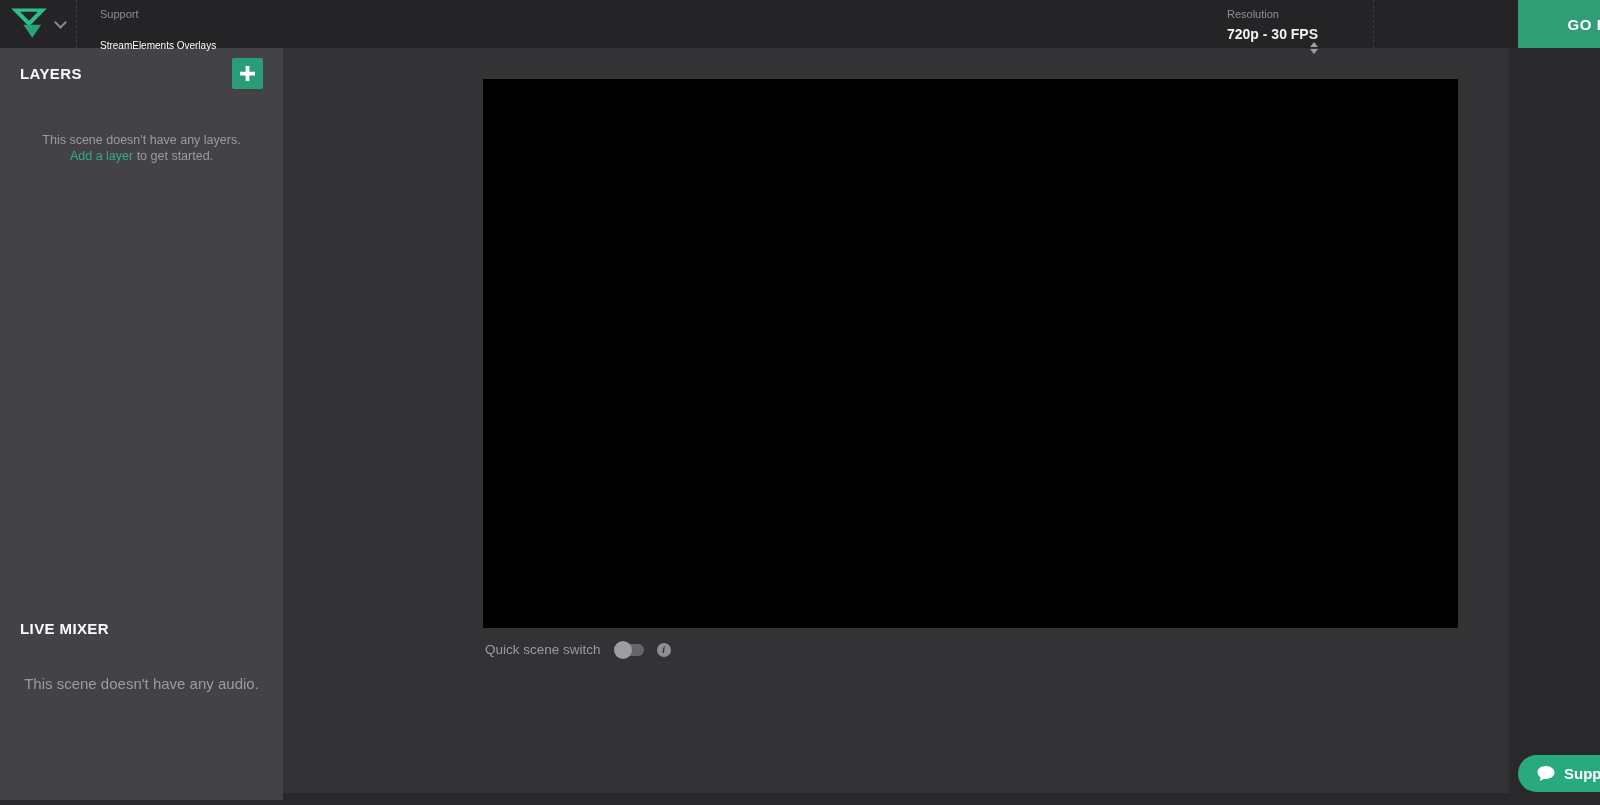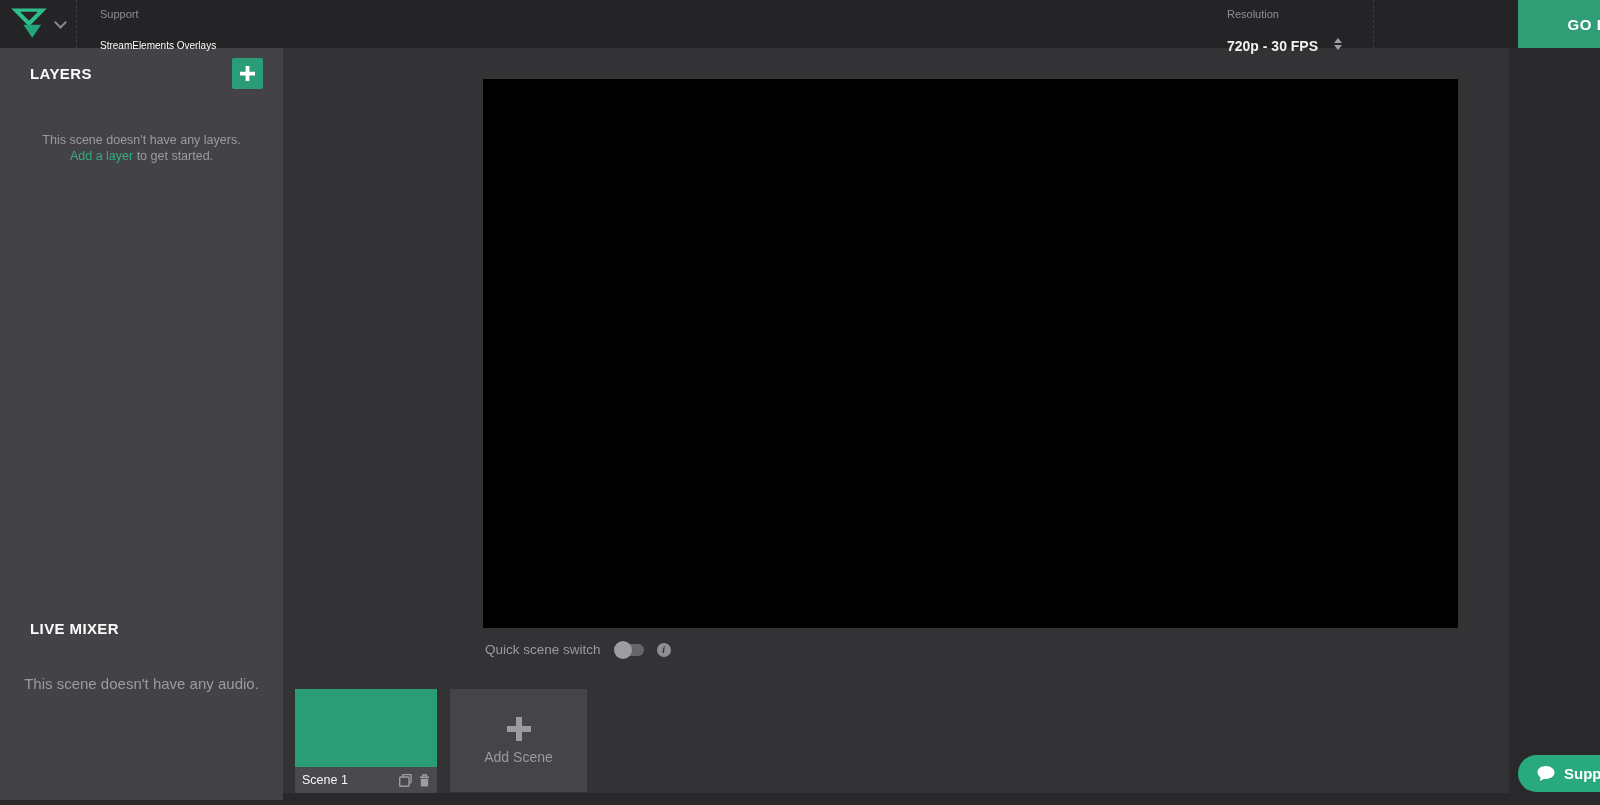--- a/index.html
+++ b/index.html
@@ -15,39 +15,39 @@
   .topbar { position:absolute; left:0; top:0; width:1600px; height:48px; background:#242427; z-index:10; }
   .logo-area { position:absolute; left:0; top:0; width:77px; height:48px; border-right:1px dashed #3c3c40; cursor:pointer; display:flex; align-items:center; }
   .logo-area svg { margin-left:9px; }
   .chev { width:9px; height:9px; margin-left:7px; margin-top:-4px;
           border-right:2px solid #8a8a8e; border-bottom:2px solid #8a8a8e; transform:rotate(45deg); }
   .project { position:absolute; left:100px; top:8px; cursor:pointer; }
   .mini-label { font-size:11px; color:#8e8e92; }
   .project-title { font-size:10px; color:#fdfdfd; font-weight:400; margin-top:20px; }
 
   .resolution { position:absolute; left:1227px; top:8px; cursor:pointer; }
-  .res-row { display:flex; align-items:flex-start; margin-top:18px; }
+  .res-row { display:flex; align-items:flex-end; margin-top:6px;flex-direction:column; }
   .res-value { font-size:14px; font-weight:700; color:#f2f2f2; }
   .unfold { margin-left:16px; display:flex; flex-direction:column; gap:2px; }
   .unfold i { display:block; width:0; height:0; border-left:4px solid transparent; border-right:4px solid transparent; }
   .unfold .up { border-bottom:5px solid #9e9ea2; }
   .unfold .dn { border-top:5px solid #9e9ea2; }
 
   .topbar-div2 { position:absolute; left:1373px; top:0; height:48px; border-left:1px dashed #3c3c40; }
   .account { position:absolute; left:1388px; top:0; height:48px; display:flex; align-items:center; cursor:pointer; }
   .username { font-size:14px; font-weight:700; color:#fdfdfd; margin-left:10px; }
   .gear { margin-left:8px; font-size:15px; color:#9b9b9f; font-family:"DejaVu Sans",sans-serif; cursor:pointer; }
 
   .golive { position:absolute; left:1518px; top:0; width:164px; height:48px; border:none;
             background:#2f9e77; color:#ffffff; font-family:inherit; font-size:15px; font-weight:700;
             letter-spacing:0.6px; display:flex; align-items:center; justify-content:center; cursor:pointer; }
 
   
   .sidebar { position:absolute; left:0; top:48px; width:283px; height:752px; background:#434347; }
-  .panel-title { position:absolute; left:30px; font-size:15px; font-weight:700; letter-spacing:0.4px; color:#fbfbfb; }
+  .panel-title { position:absolute; left:20px; font-size:15px; font-weight:700; letter-spacing:0.4px; color:#fbfbfb; }
   .layers-title { top:17px; }
   .add-layer-btn { position:absolute; right:20px; top:10px; width:31px; height:31px; background:#2a9d76;
                    border:none; border-radius:2px; display:flex; align-items:center; justify-content:center; cursor:pointer; }
   .layers-empty { position:absolute; left:0; top:84px; width:100%; text-align:center;
                   font-size:12.5px; line-height:16px; color:#9b9b9f; }
   .green-link { color:#35ab80; cursor:pointer; }
   .audio-title { top:572px; }
   .audio-empty { position:absolute; left:0; top:627px; width:100%; text-align:center; font-size:15px; color:#9b9b9f; }
 
   
@@ -131,41 +131,21 @@
   <div class="canvas"></div>
 
   <div class="qss-row">
     <span class="qss-label">Quick scene switch</span>
     <span class="toggle">
         <span class="knob"></span>
       </span>
     <span class="info-dot">i</span>
   </div>
 
-  <div class="scene-card">
-    <div class="scene-preview"></div>
-    <div class="scene-bar">
-      <span class="scene-name">Scene 1</span>
-      <svg width="13" height="13" viewBox="0 0 14 14">
-        <rect x="0.75" y="3.25" width="10" height="10" rx="1" fill="none" stroke="#9e9ea2" stroke-width="1.5"></rect>
-        <path d="M4 3 V1.5 a1 1 0 0 1 1 -1 h7 a1 1 0 0 1 1 1 v7 a1 1 0 0 1 -1 1 H11" fill="none" stroke="#9e9ea2" stroke-width="1.5"></path>
-      </svg>
-      <svg width="11" height="13" viewBox="0 0 12 14">
-        <path d="M1 3.5 h10 M4 3 v-2 h4 v2" fill="none" stroke="#9e9ea2" stroke-width="1.5"></path>
-        <path d="M2 5 h8 v7.5 a1 1 0 0 1 -1 1 h-6 a1 1 0 0 1 -1 -1 z" fill="#9e9ea2"></path>
-      </svg>
-    </div>
-  </div>
 
-  <div class="add-scene">
-    <svg width="24" height="24" viewBox="0 0 16 16">
-      <path d="M6 0 h4 v6 h6 v4 h-6 v6 h-4 v-6 h-6 v-4 h6 z" fill="#9b9b9f"></path>
-    </svg>
-    <span class="add-scene-label">Add Scene</span>
-  </div>
 </main>
 
 <button class="support-pill">
   <svg width="18" height="16" viewBox="0 0 18 16">
     <path d="M9 0 C4 0 0.5 2.8 0.5 6.3 c0 2 1.2 3.8 3 4.9 L3 15 l4 -2.3 c0.6 0.1 1.3 0.2 2 0.2 c5 0 8.5 -2.8 8.5 -6.3 S14 0 9 0 z" fill="#ffffff"></path>
   </svg>
   <span class="support-label">Support</span>
 </button>
 
 </body></html>

